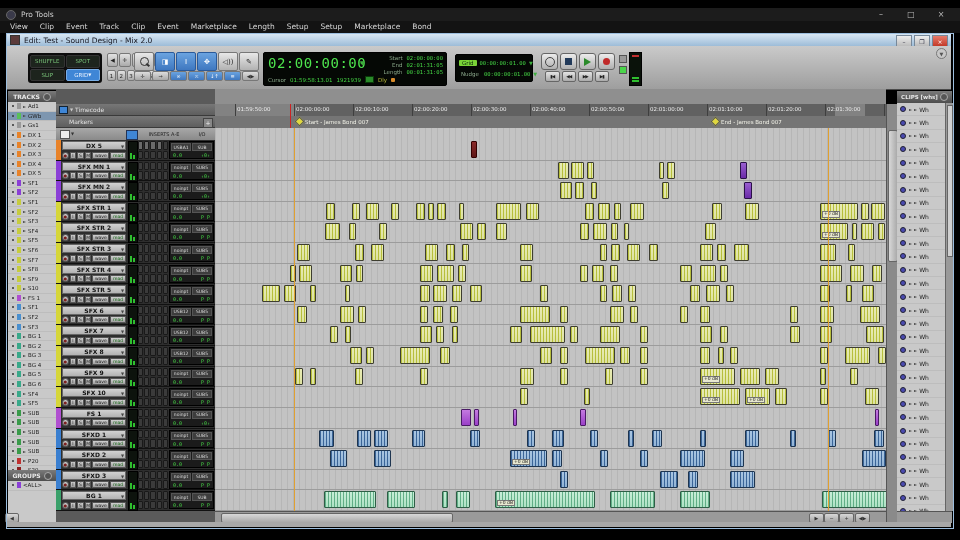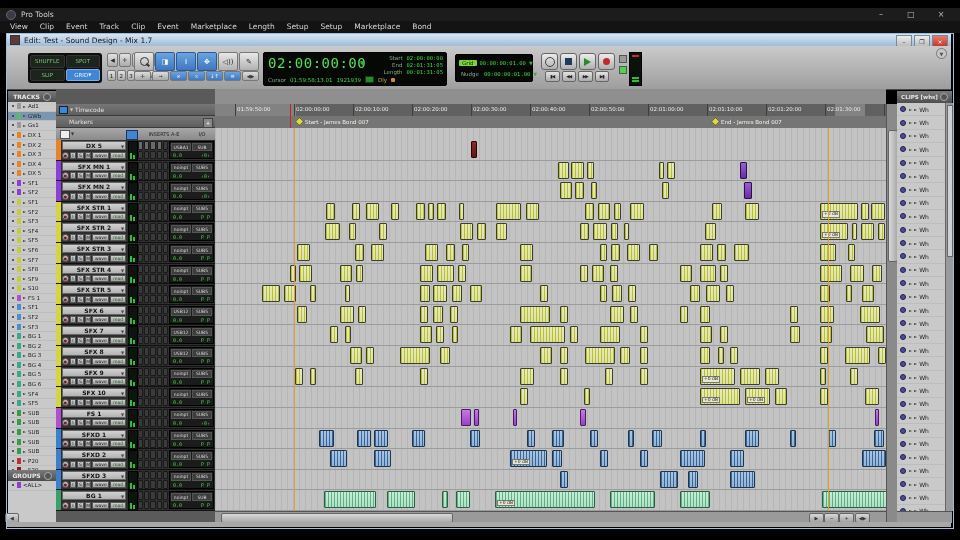--- a/index.html
+++ b/index.html
@@ -204,21 +204,21 @@
     <div class="menu-item">Marketplace</div>
     <div class="menu-item">Length</div>
     <div class="menu-item">Setup</div>
     <div class="menu-item">Setup</div>
     <div class="menu-item">Marketplace</div>
     <div class="menu-item">Bond</div>
   </div>
 
 <div class="abs" id="wtitle">
   <div class="wicon"></div>
-  <span>Edit: Test - Sound Design - Mix 1.7</span>
+  <span>Edit: Test - Sound Design - Mix 2.0</span>
   <div id="wbtns">
     <div class="wbtn">–</div>
     <div class="wbtn">❐</div>
     <div class="wbtn close">×</div>
   </div>
 </div>
 
 <div class="abs" id="toolbar">
   <div class="abs" id="modes">
       <div class="mode">SHUFFLE</div>

